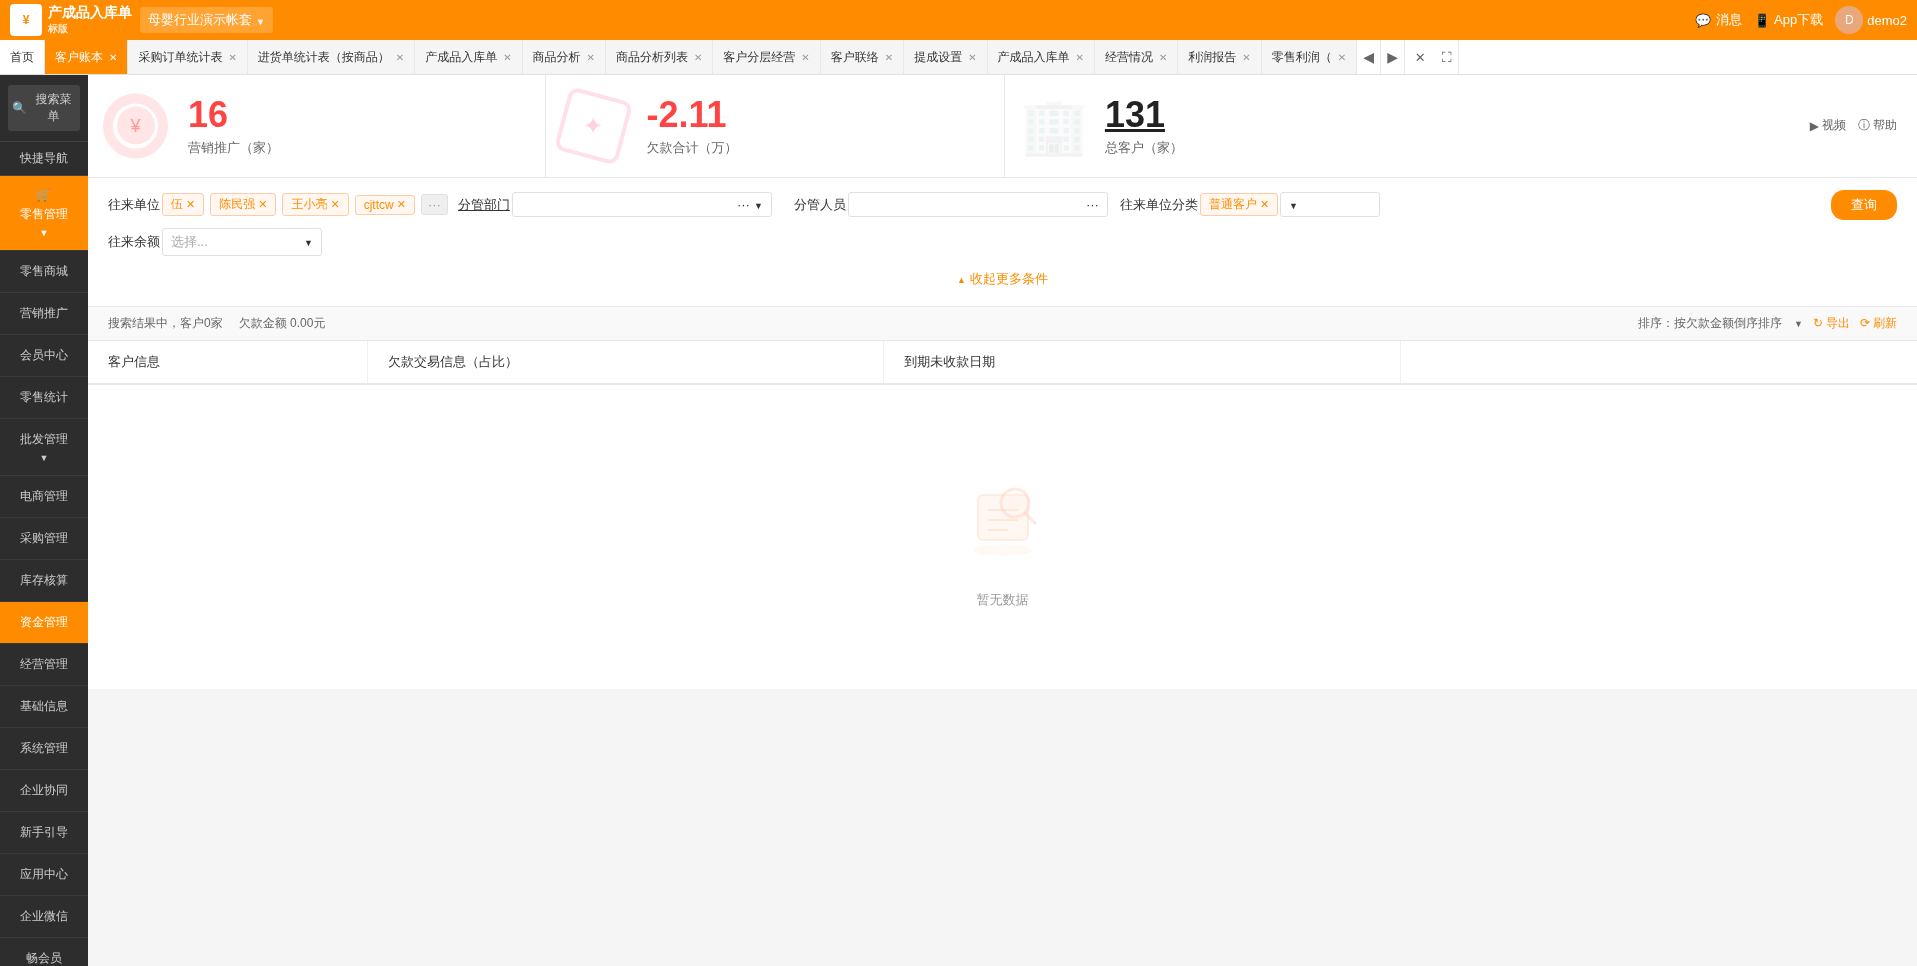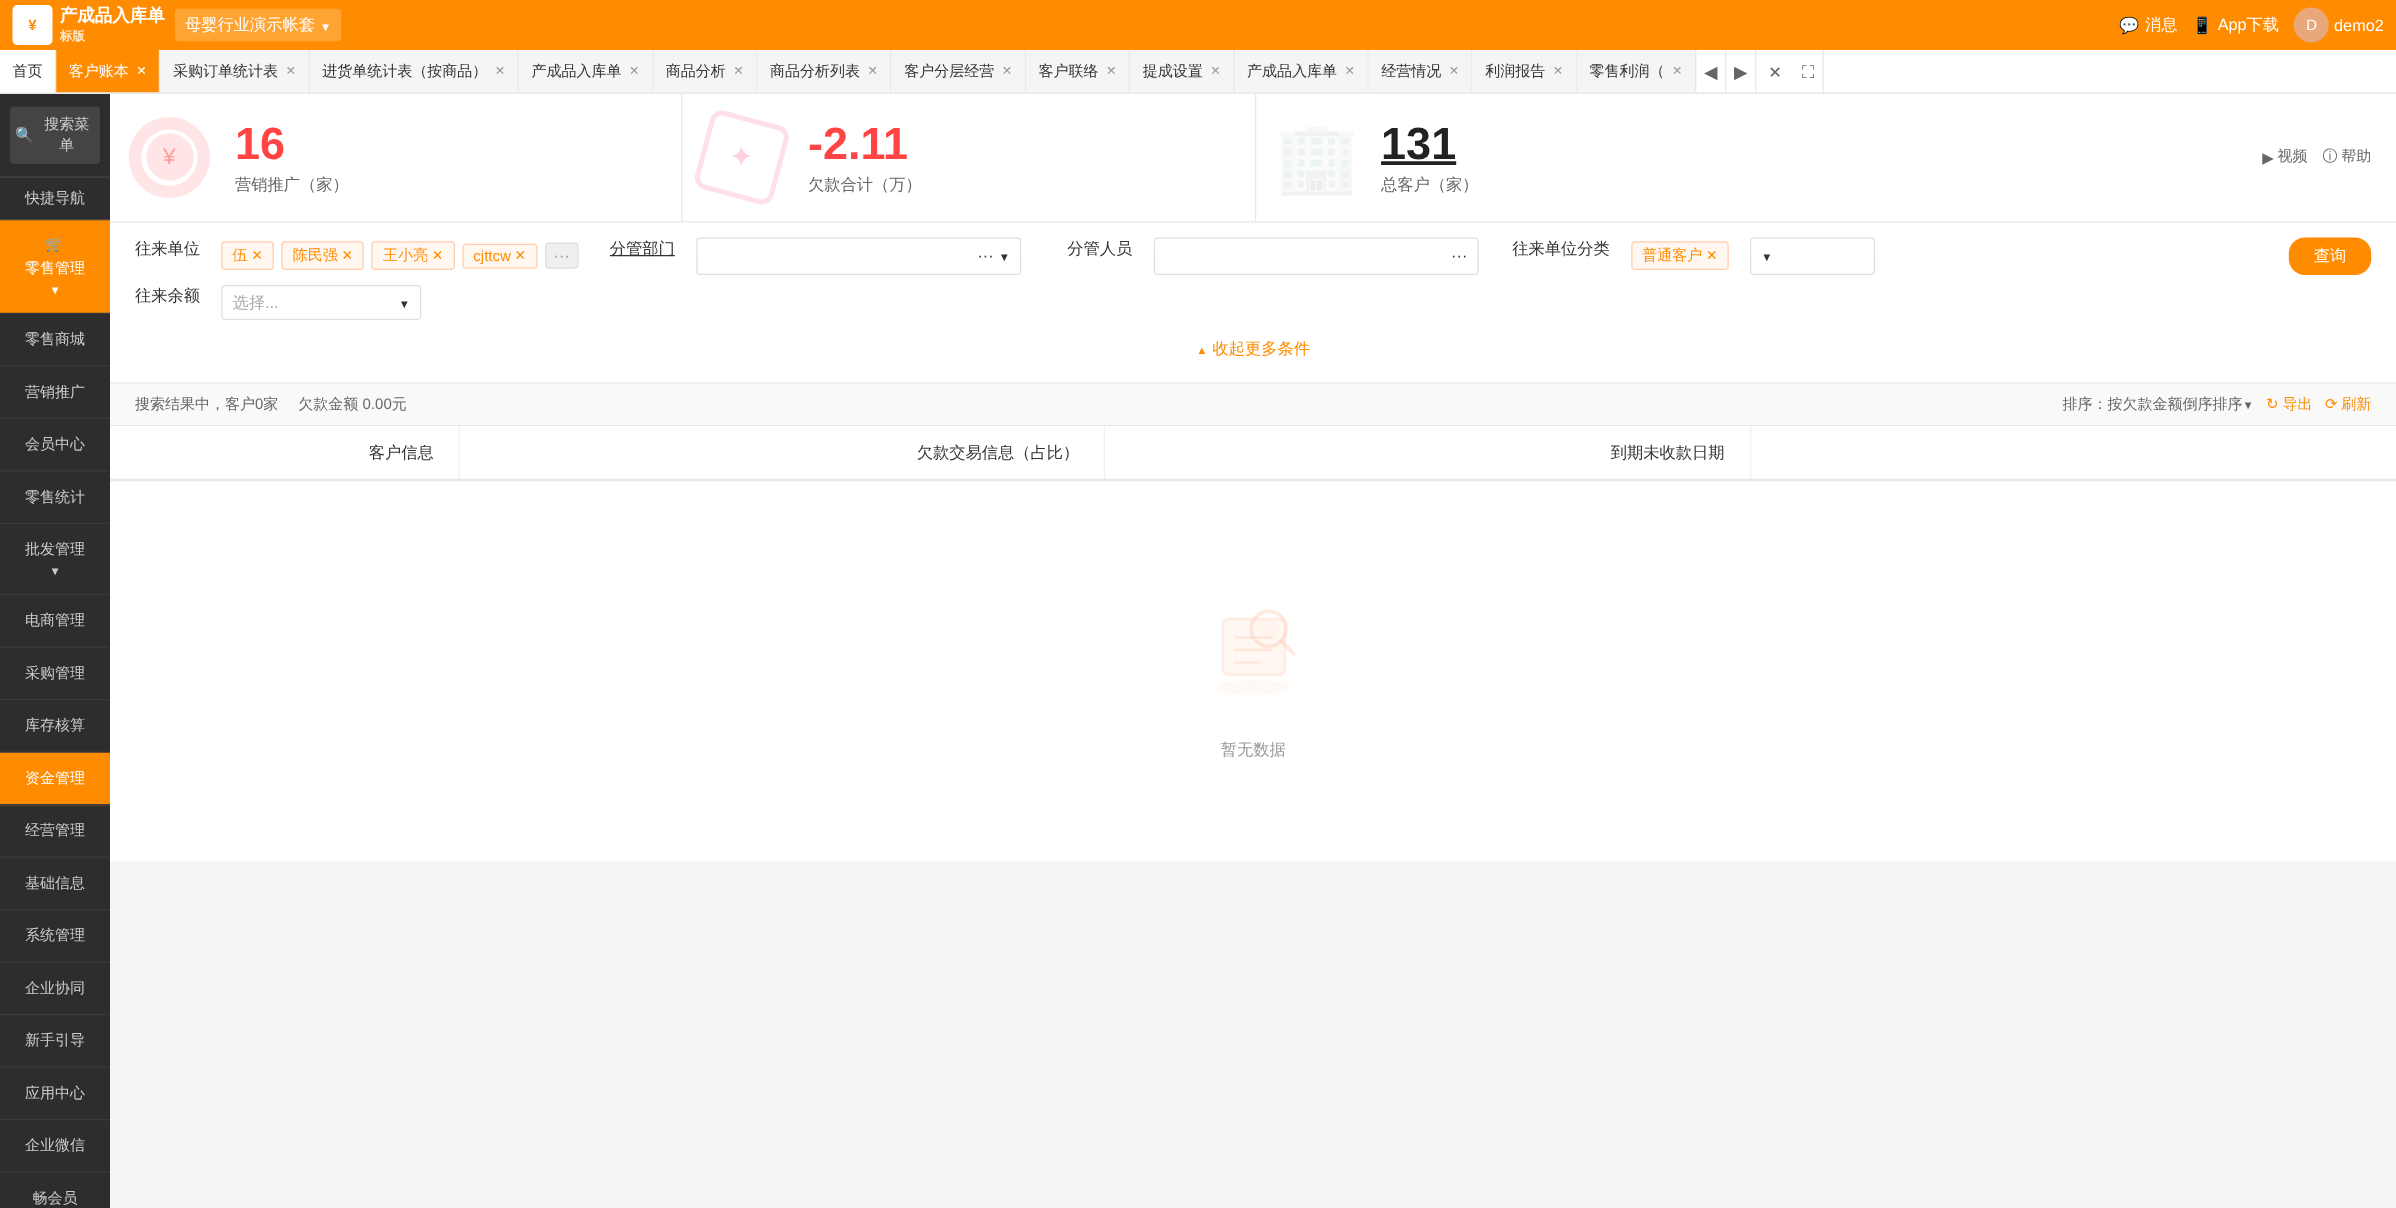--- a/index.html
+++ b/index.html
@@ -45,43 +45,43 @@
     .stat-block { flex: 1; padding: 20px 30px; display: flex; flex-direction: column; align-items: flex-start; justify-content: center; border-right: 1px solid #e8e8e8; position: relative; min-height: 100px; }
     .stat-number { font-size: 36px; font-weight: bold; color: #ff4444; line-height: 1.1; }
     .stat-number.negative { color: #ff4444; }
     .stat-number.black { color: #222; text-decoration: underline; }
     .stat-label { font-size: 13px; color: #666; margin-top: 4px; }
     .stats-right-actions { display: flex; align-items: center; gap: 12px; padding: 0 20px; font-size: 12px; color: #666; flex-shrink: 0; }
     .stats-right-actions span { cursor: pointer; display: flex; align-items: center; gap: 3px; }
 
     
     .filter-area { background: white; padding: 12px 20px; border-bottom: 1px solid #e8e8e8; }
-    .filter-row { display: flex; gap: 17px; flex-wrap: wrap; margin-bottom: 8px; }
+    .filter-row { display: flex; align-items: center; gap: 2px; flex-wrap: wrap; margin-bottom: 8px; }
     .filter-row:last-child { margin-bottom: 0; }
     .filter-label { color: #333; font-size: 13px; white-space: nowrap; flex-shrink: 0; }
     .filter-tags { display: flex; align-items: center; gap: 6px; flex-wrap: wrap; }
     .filter-tag { background: #fff7f0; border: 1px solid #ffccaa; color: #ff8c00; border-radius: 3px; padding: 2px 8px; font-size: 12px; display: flex; align-items: center; gap: 3px; cursor: pointer; }
     .filter-tag .tag-close { color: #ff8c00; font-size: 11px; cursor: pointer; }
     .filter-more-btn { color: #999; cursor: pointer; font-size: 13px; padding: 2px 6px; border: 1px solid #e0e0e0; border-radius: 3px; }
     .filter-input { border: 1px solid #e0e0e0; border-radius: 3px; padding: 4px 8px; font-size: 13px; color: #333; min-width: 120px; display: flex; align-items: center; gap: 4px; cursor: pointer; }
     .filter-dropdown { display: flex; align-items: center; gap: 4px; border: 1px solid #e0e0e0; border-radius: 3px; padding: 4px 8px; min-width: 200px; cursor: pointer; color: #333; font-size: 13px; }
     .filter-dropdown .placeholder { color: #aaa; }
     .collapse-btn { display: flex; align-items: center; gap: 4px; color: #ff8c00; cursor: pointer; font-size: 13px; margin: 6px auto; width: fit-content; }
     .query-btn { background: #ff8c00; color: white; border: none; padding: 6px 20px; border-radius: 13px; cursor: pointer; font-size: 13px; margin-left: auto; flex-shrink: 0; }
 
     
     .table-toolbar { background: #f9f9f9; padding: 8px 20px; border-bottom: 1px solid #e8e8e8; display: flex; align-items: center; justify-content: space-between; font-size: 12px; color: #666; }
     .table-toolbar-left { display: flex; align-items: center; gap: 16px; }
     .table-toolbar-right { display: flex; align-items: center; gap: 10px; }
-    .toolbar-sort { display: flex; align-items: center; gap: 0; cursor: pointer; }
+    .toolbar-sort { display: flex; align-items: center; gap: 12px; cursor: pointer; }
     .toolbar-action { display: flex; align-items: center; gap: 3px; color: #ff8c00; cursor: pointer; }
 
     
     .data-table { width: 100%; background: white; }
-    .table-header { display: grid; grid-template-columns: 280px 1fr 1fr 1fr; border-bottom: 2px solid #e8e8e8; background: #fff; text-align: right; }
+    .table-header { display: grid; grid-template-columns: 280px 1fr 1fr 1fr; border-bottom: 2px solid #e8e8e8; background: #fff; }
     .table-header-cell { padding: 12px 20px; font-size: 13px; color: #333; font-weight: 500; border-right: 1px solid #f0f0f0; }
 
     
     .empty-state { display: flex; flex-direction: column; align-items: center; justify-content: center; padding: 80px 20px; color: #999; font-size: 13px; }
 
     .chevron-down::after { content: '▼'; font-size: 9px; }
     .chevron-up::after { content: '▲'; font-size: 9px; }
   </style>
 </head>
 <body>

